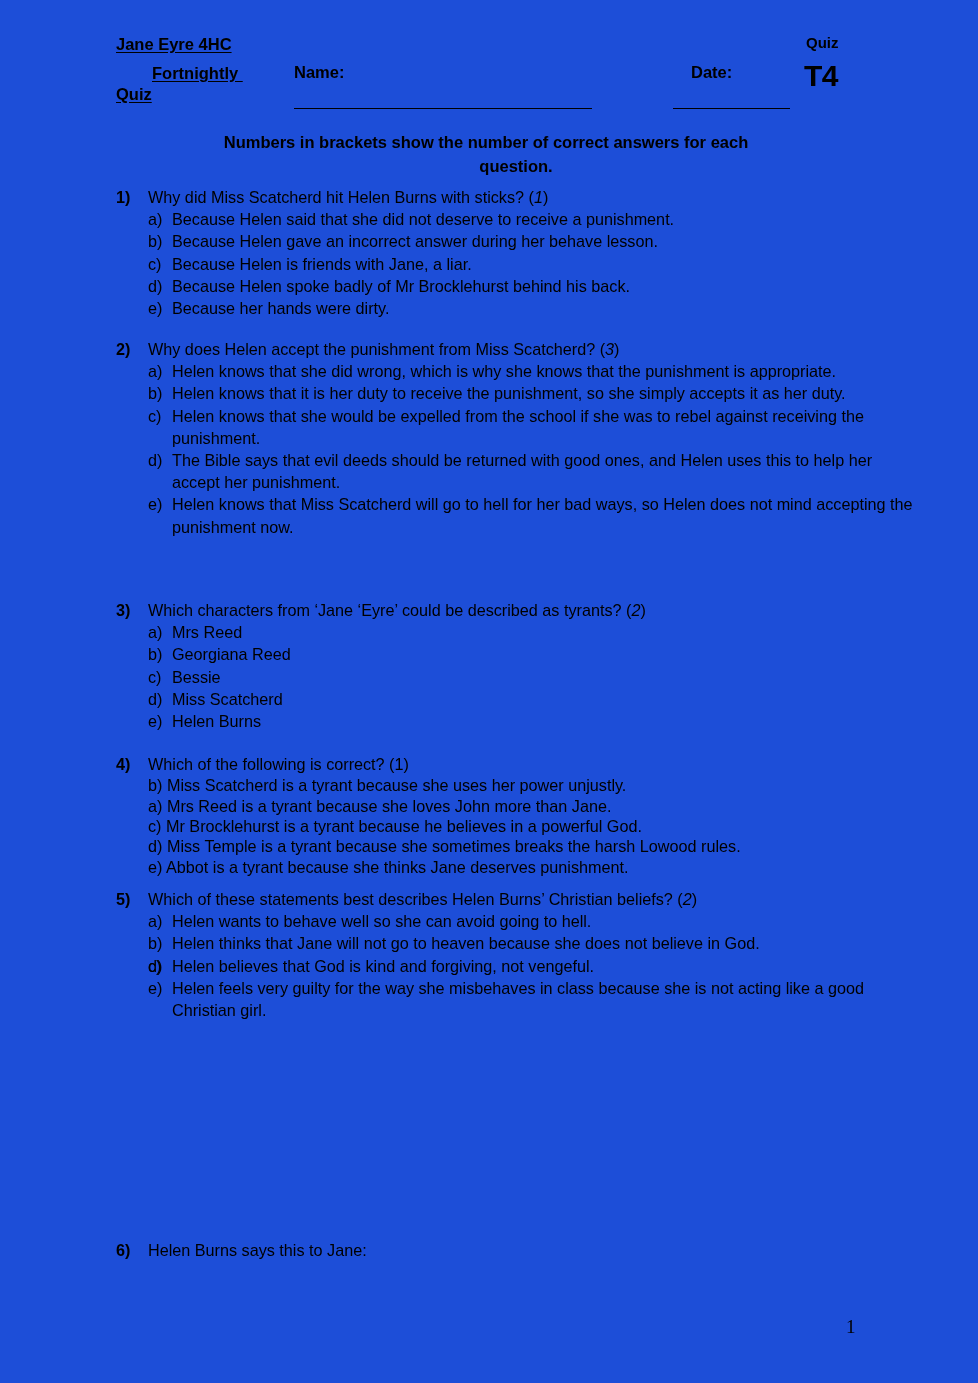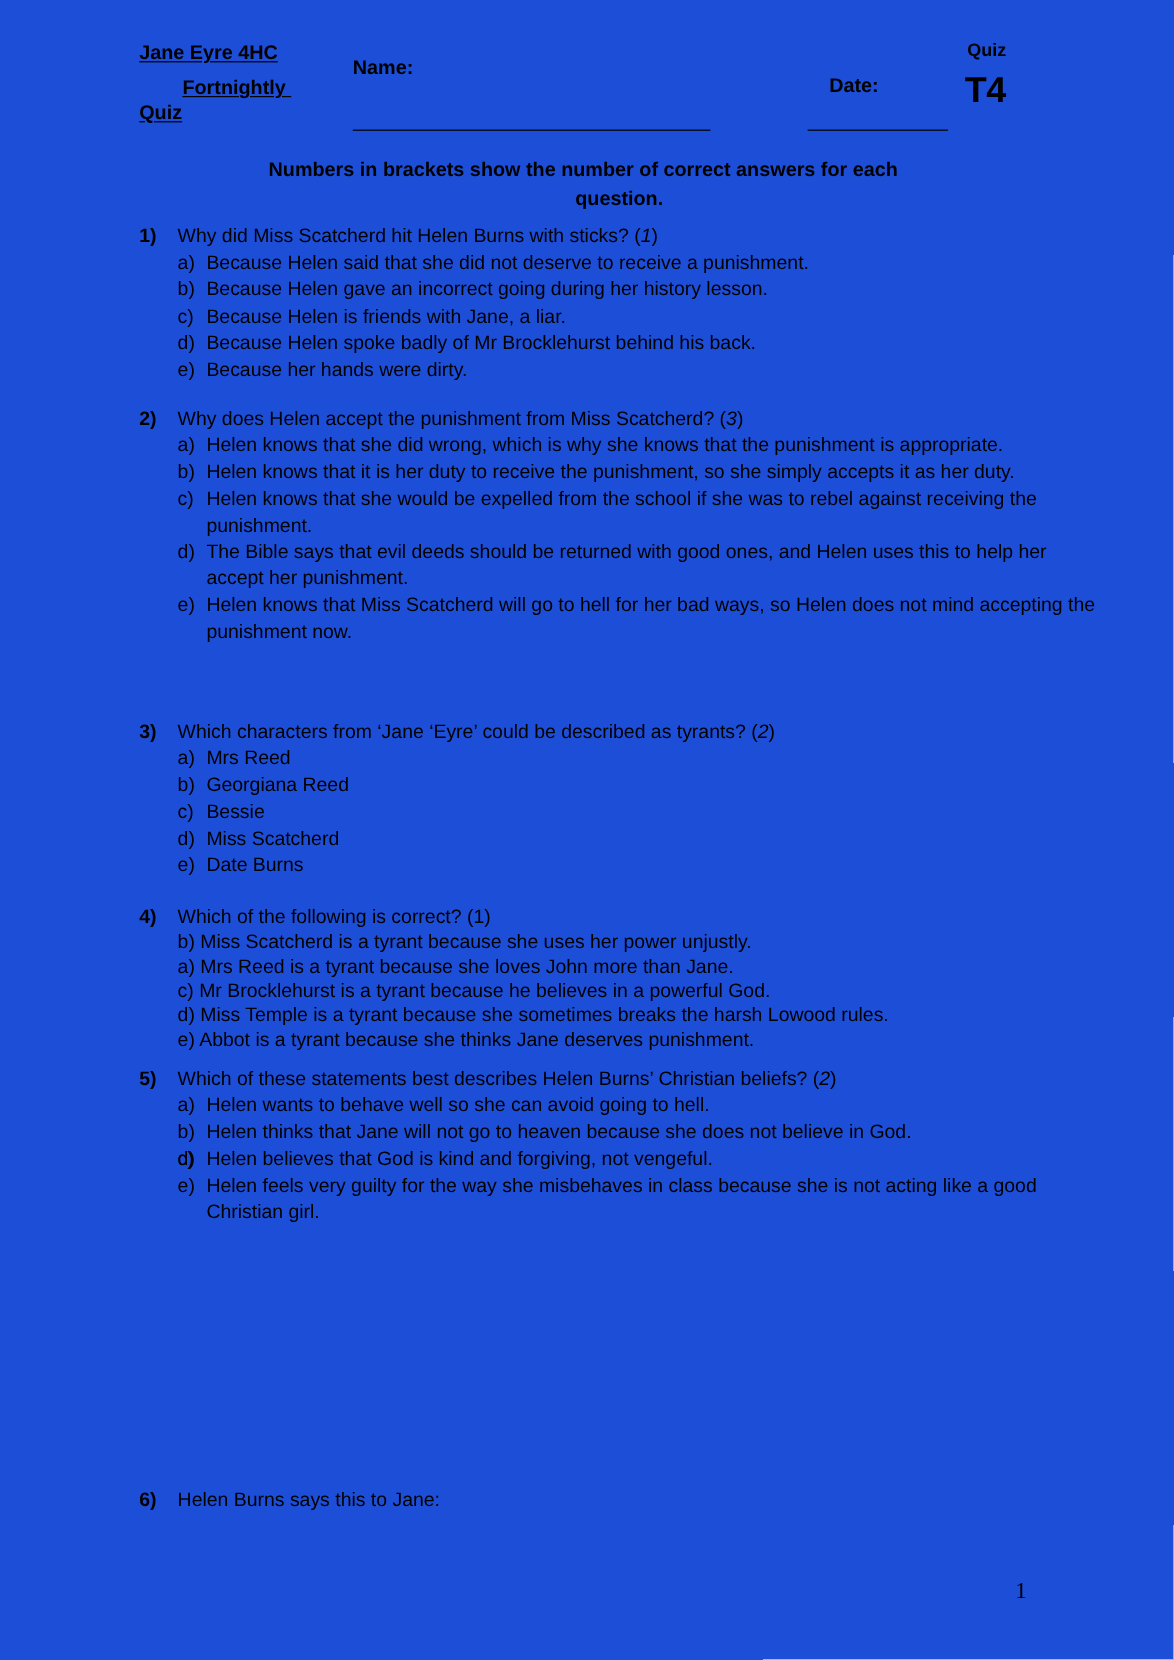--- a/index.html
+++ b/index.html
@@ -46,21 +46,21 @@
     text-underline-offset: 2px;
   }
   .hdr-title2 {
     margin-top: 8px;
     margin-left: 36px;
   }
 
   .hdr-name {
     position: absolute;
     left: 178px;
-    top: 14px;
+    top: 29px;
     font-size: 16.5px;
     font-weight: bold;
   }
   .hdr-date {
     position: absolute;
     left: 555px;
     top: 29px;
     font-size: 16.5px;
     font-weight: bold;
     margin-left: 20px;
@@ -205,21 +205,21 @@
     <span class="second">question.</span>
   </div>
 
   <div class="qblock" id="q1" style="top:186px;">
     <div class="qline">
       <span class="qnum">1)</span>
       <span class="qtext">Why did Miss Scatcherd hit Helen Burns with sticks? (</span><em class="cnt">1</em><span>)</span>
     </div>
     <ul class="answers">
       <li><span class="lt">a)</span><span>Because Helen said that she did not deserve to receive a punishment.</span></li>
-      <li><span class="lt">b)</span><span>Because Helen gave an incorrect going during her history lesson.</span></li>
+      <li><span class="lt">b)</span><span>Because Helen gave an incorrect answer during her behave lesson.</span></li>
       <li><span class="lt">c)</span><span>Because Helen is friends with Jane, a liar.</span></li>
       <li><span class="lt">d)</span><span>Because Helen spoke badly of Mr Brocklehurst behind his back.</span></li>
       <li><span class="lt">e)</span><span>Because her hands were dirty.</span></li>
     </ul>
   </div>
 
   <div class="qblock" id="q2" style="top:338px;">
     <div class="qline">
       <span class="qnum">2)</span>
       <span class="qtext">Why does Helen accept the punishment from Miss Scatcherd? (</span><em class="cnt">3</em><span>)</span>
@@ -236,21 +236,21 @@
   <div class="qblock" id="q3" style="top:599px;">
     <div class="qline">
       <span class="qnum">3)</span>
       <span class="qtext">Which characters from ‘Jane ‘Eyre’ could be described as tyrants? (</span><em class="cnt">2</em><span>)</span>
     </div>
     <ul class="answers">
       <li><span class="lt">a)</span><span>Mrs Reed</span></li>
       <li><span class="lt">b)</span><span>Georgiana Reed</span></li>
       <li><span class="lt">c)</span><span>Bessie</span></li>
       <li><span class="lt">d)</span><span>Miss Scatcherd</span></li>
-      <li><span class="lt">e)</span><span>Date Burns</span></li>
+      <li><span class="lt">e)</span><span>Helen Burns</span></li>
     </ul>
   </div>
 
   <div class="qblock" id="q4" style="top:753px;">
     <div class="qline">
       <span class="qnum">4)</span>
       <span class="qtext">Which of the following is correct? (1)</span>
     </div>
     <div class="answers-flat">
       <div><span>b)</span> <span>Miss Scatcherd is a tyrant because she uses her power unjustly.</span></div>

